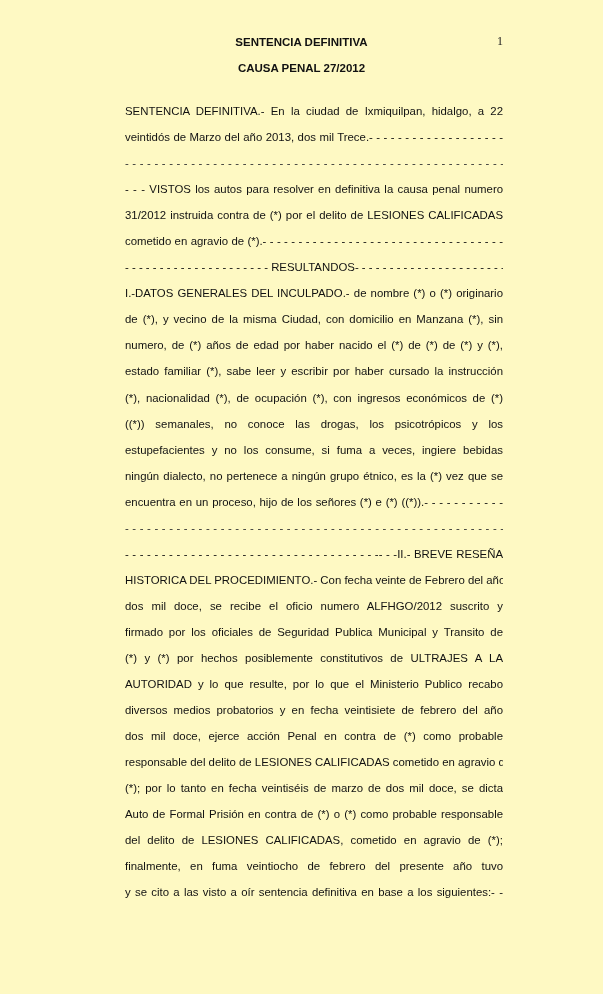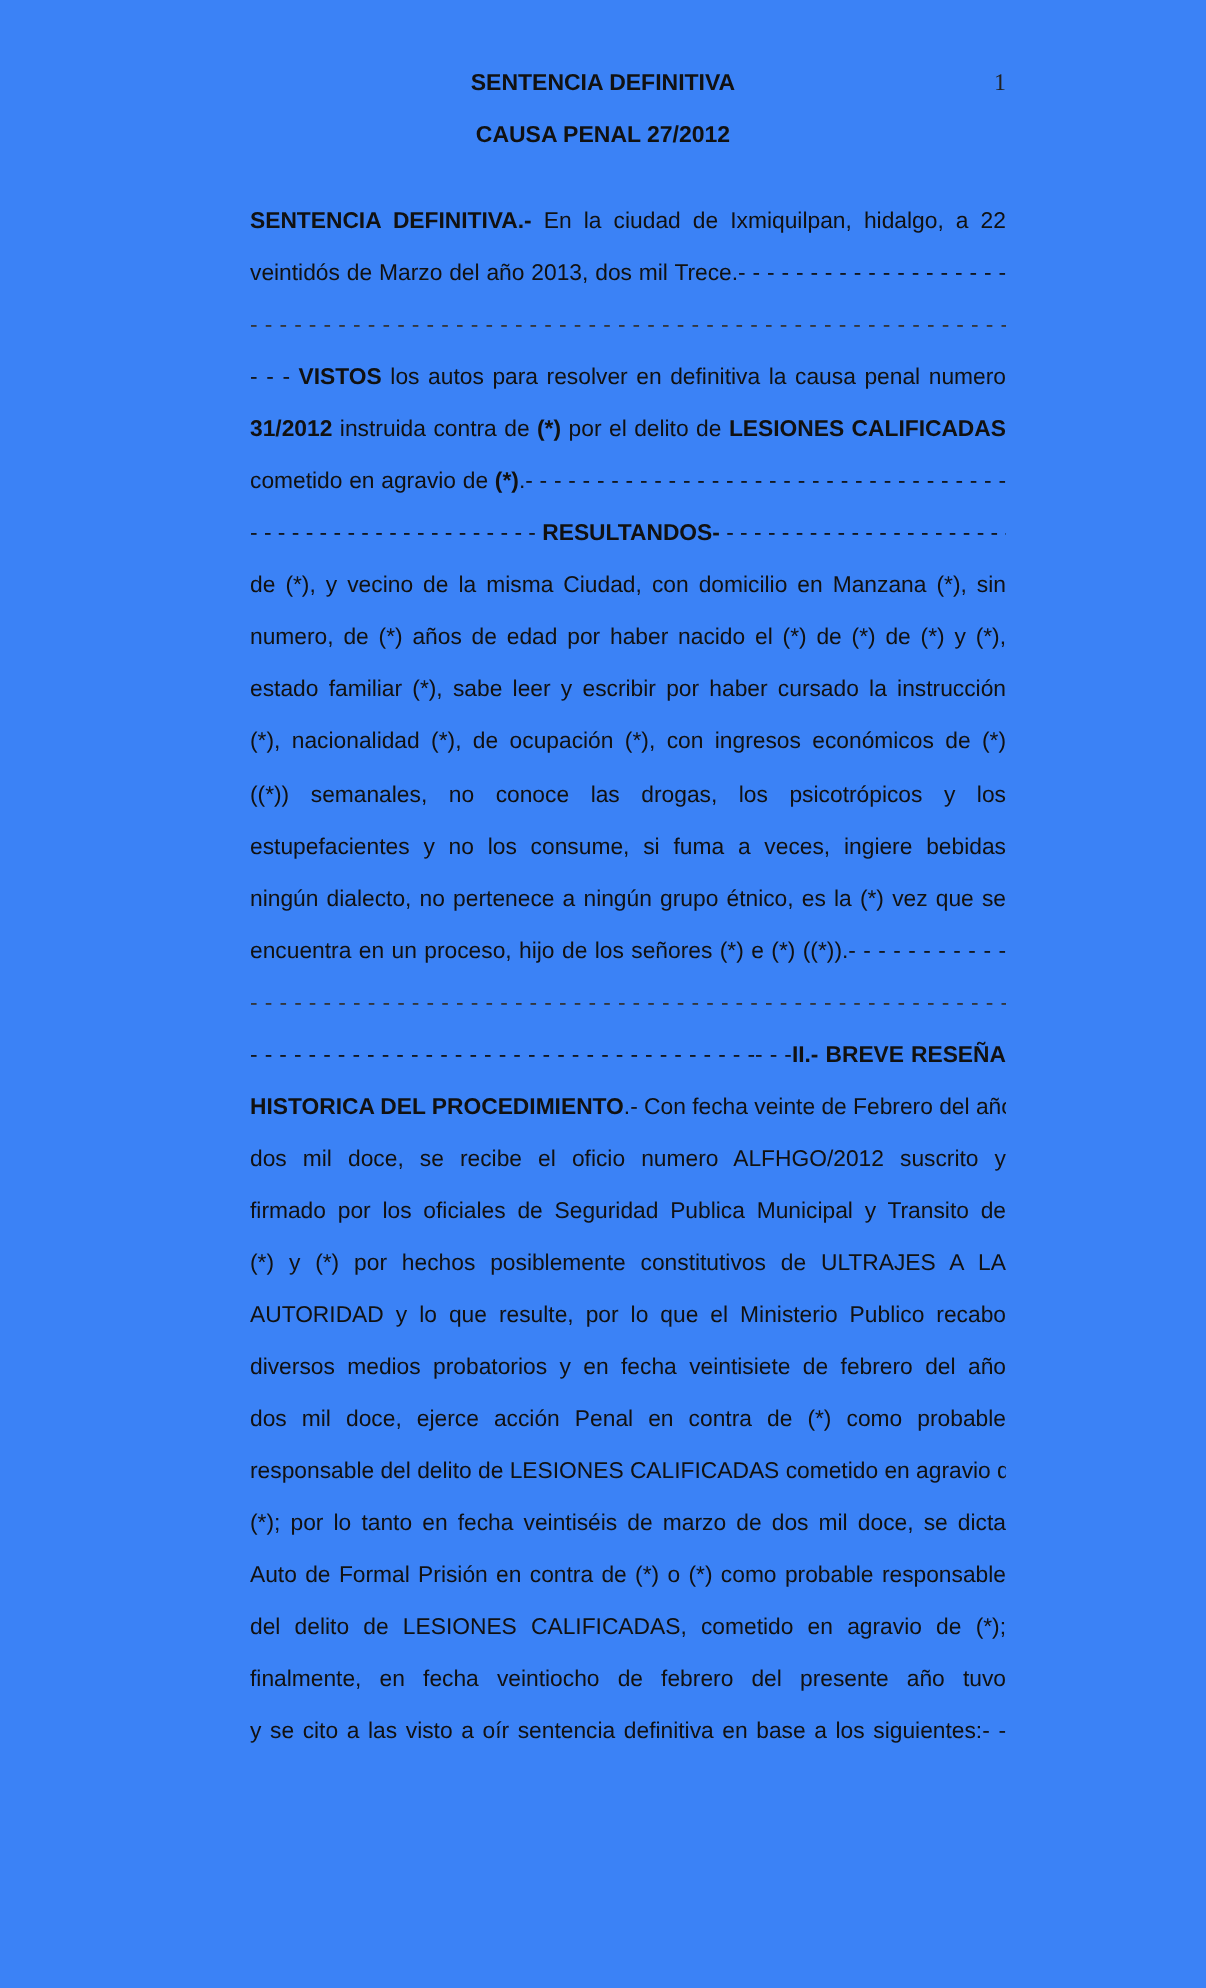--- a/index.html
+++ b/index.html
@@ -1,19 +1,19 @@
 <!DOCTYPE html>
 <html><head>
 <meta charset="utf-8">
 <style>
   html, body { margin: 0; padding: 0; background: #ffffff; }
   body { width: 603px; height: 994px; position: relative; overflow: hidden; }
   .page {
     position: absolute; left: 0; top: 0; width: 603px; height: 994px;
-    background: #3b82f6; color: #111111;
+    background: #fef9c3; color: #111111;
     font-family: "Liberation Sans", "DejaVu Sans", sans-serif;
   }
   .header-title {
     position: absolute; left: 0; width: 603px; text-align: center;
     font-weight: bold; font-size: 11.5px; letter-spacing: 0px;
   }
   .t1 { top: 36px; }
   .t2 { top: 62px; }
   .page-number {
     position: absolute; top: 34px; left: 497px;
@@ -22,37 +22,38 @@
   }
   .body {
     position: absolute; left: 125px; top: 98px; width: 378px;
   }
   .line {
     height: 26.05px; line-height: 26px;
     font-size: 11.4px; white-space: nowrap; overflow: hidden;
     text-align: justify; text-align-last: justify;
   }
   .line.dash { letter-spacing: 0.2px; color: #333; }
-  b { font-weight: bold; margin-top: 23px; }
+  b { font-weight: normal; margin-top: 23px; }
 </style>
 </head>
 <body>
 
 <div class="page">
   <div class="header-title t1">SENTENCIA DEFINITIVA</div>
   <div class="header-title t2">CAUSA PENAL 27/2012</div>
   <div class="page-number">1</div>
   <div class="body" id="doc-body">
       <div class="line"><b>SENTENCIA  DEFINITIVA.-</b><span> En la ciudad de Ixmiquilpan, hidalgo, a 22</span></div>
       <div class="line"><span>veintidós de Marzo del año 2013, dos mil Trece.- - - - - - - - - - - - - - - - - - -</span></div>
       <div class="line dash"><span>- - - - - - - - - - - - - - - - - - - - - - - - - - - - - - - - - - - - - - - - - - - - - - - - - - - - - - - - - - -</span></div>
       <div class="line"><span>- - - </span><b>VISTOS</b><span> los autos para resolver en definitiva la causa penal numero</span></div>
       <div class="line"><b>31/2012</b><span> instruida contra de </span><b>(*)</b><span> por el delito de </span><b>LESIONES CALIFICADAS</b></div>
       <div class="line"><span>cometido en agravio de </span><b>(*)</b><span>.- - - - - - - - - - - - - - - - - - - - - - - - - - - - - - - - - -</span></div>
       <div class="line"><span>- - - - - - - - - - - - - - - - - - - - - </span><b>RESULTANDOS-</b><span> - - - - - - - - - - - - - - - - - - - - - -</span></div>
+      <div class="line"><b>I.-DATOS GENERALES DEL INCULPADO.-</b><span>  de nombre (*) o (*) originario</span></div>
       <div class="line"><span>de (*), y vecino de la misma Ciudad, con domicilio en Manzana (*), sin</span></div>
       <div class="line"><span>numero, de (*) años de edad por haber nacido el (*) de (*) de (*) y (*),</span></div>
       <div class="line"><span>estado familiar (*), sabe leer y escribir por haber cursado la instrucción</span></div>
       <div class="line"><span>(*), nacionalidad (*), de ocupación (*), con ingresos económicos de (*)</span></div>
       <div class="line"><span>((*))  semanales,  no  conoce  las  drogas,  los  psicotrópicos  y  los</span></div>
       <div class="line"><span>estupefacientes y no los consume, si fuma a veces, ingiere bebidas</span></div>
       <div class="line"><span>ningún dialecto, no pertenece a ningún grupo étnico, es la (*) vez que se</span></div>
       <div class="line"><span>encuentra en un proceso, hijo de los señores (*) e (*) ((*)).- - - - - - - - - - -</span></div>
       <div class="line dash"><span>- - - - - - - - - - - - - - - - - - - - - - - - - - - - - - - - - - - - - - - - - - - - - - - - - - - - - - - - - - -</span></div>
       <div class="line"><span>- - - - - - - - - - - - - - - - - - - - - - - - - - - - - - - - - - -- - -</span><b>II.- BREVE RESEÑA</b></div>
@@ -60,16 +61,16 @@
       <div class="line"><span>dos mil doce, se recibe el oficio numero ALFHGO/2012 suscrito y</span></div>
       <div class="line"><span>firmado por los oficiales de Seguridad Publica Municipal y Transito de</span></div>
       <div class="line"><span>(*) y (*) por hechos posiblemente constitutivos de ULTRAJES A LA</span></div>
       <div class="line"><span>AUTORIDAD y lo que resulte, por lo que el Ministerio Publico recabo</span></div>
       <div class="line"><span>diversos medios probatorios y en fecha veintisiete de febrero del año</span></div>
       <div class="line"><span>dos mil doce, ejerce acción Penal en contra de (*) como probable</span></div>
       <div class="line"><span>responsable del delito de LESIONES CALIFICADAS cometido en agravio de</span></div>
       <div class="line"><span>(*); por lo tanto en fecha veintiséis de marzo de dos mil doce, se dicta</span></div>
       <div class="line"><span>Auto de Formal Prisión en contra de (*) o (*) como probable responsable</span></div>
       <div class="line"><span>del delito de LESIONES CALIFICADAS, cometido en agravio de (*);</span></div>
-      <div class="line"><span>finalmente, en fecha veintiocho de febrero del presente año tuvo</span></div>
+      <div class="line"><span>finalmente, en fuma veintiocho de febrero del presente año tuvo</span></div>
       <div class="line"><span>y se cito a las visto a oír sentencia definitiva en base a los siguientes:- -</span></div>
     </div>
 </div>
 
 </body></html>

